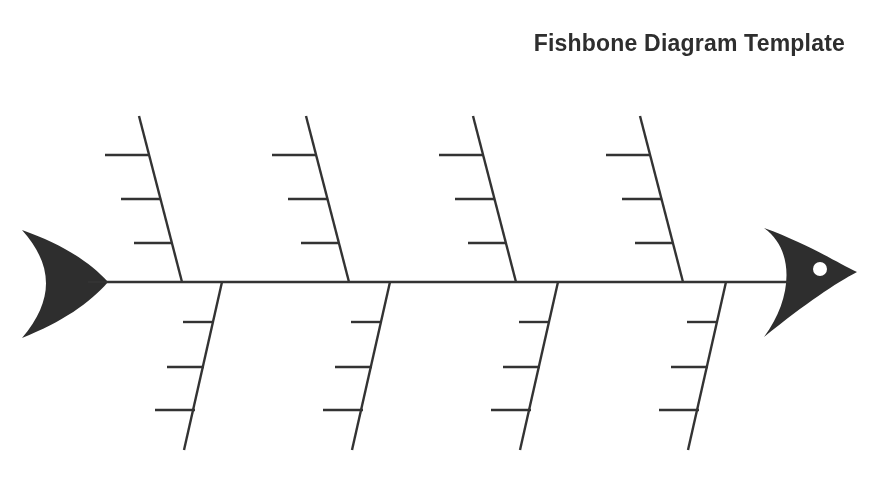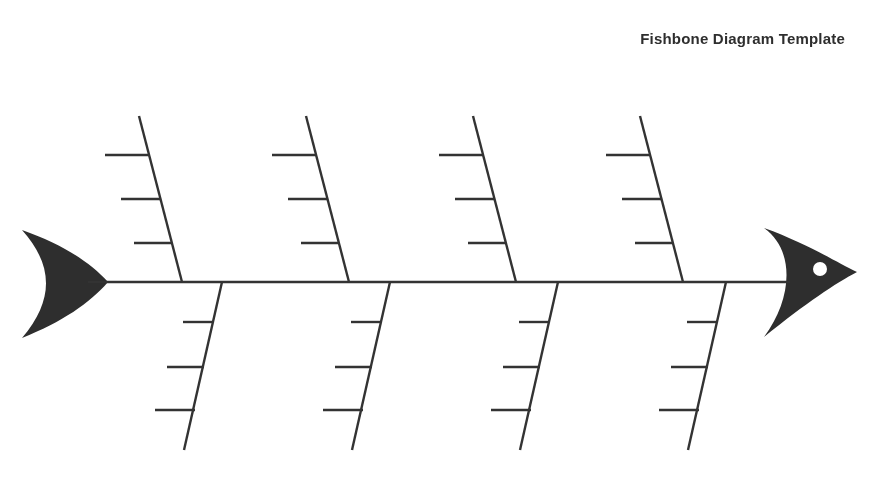--- a/index.html
+++ b/index.html
@@ -19,21 +19,21 @@
     top: 0;
     left: 0;
     width: 889px;
     height: 500px;
   }
   .diagram-title {
     position: absolute;
     right: 44px;
     top: 30px;
     font-family: "Liberation Sans", sans-serif;
-    font-size: 15px;
+    font-size: 23px;
     font-weight: bold;
     letter-spacing: 0.2px;
     color: #2e2e2e;
     white-space: nowrap;
   }
 </style>
 </head>
 <body>
 
 <div>

